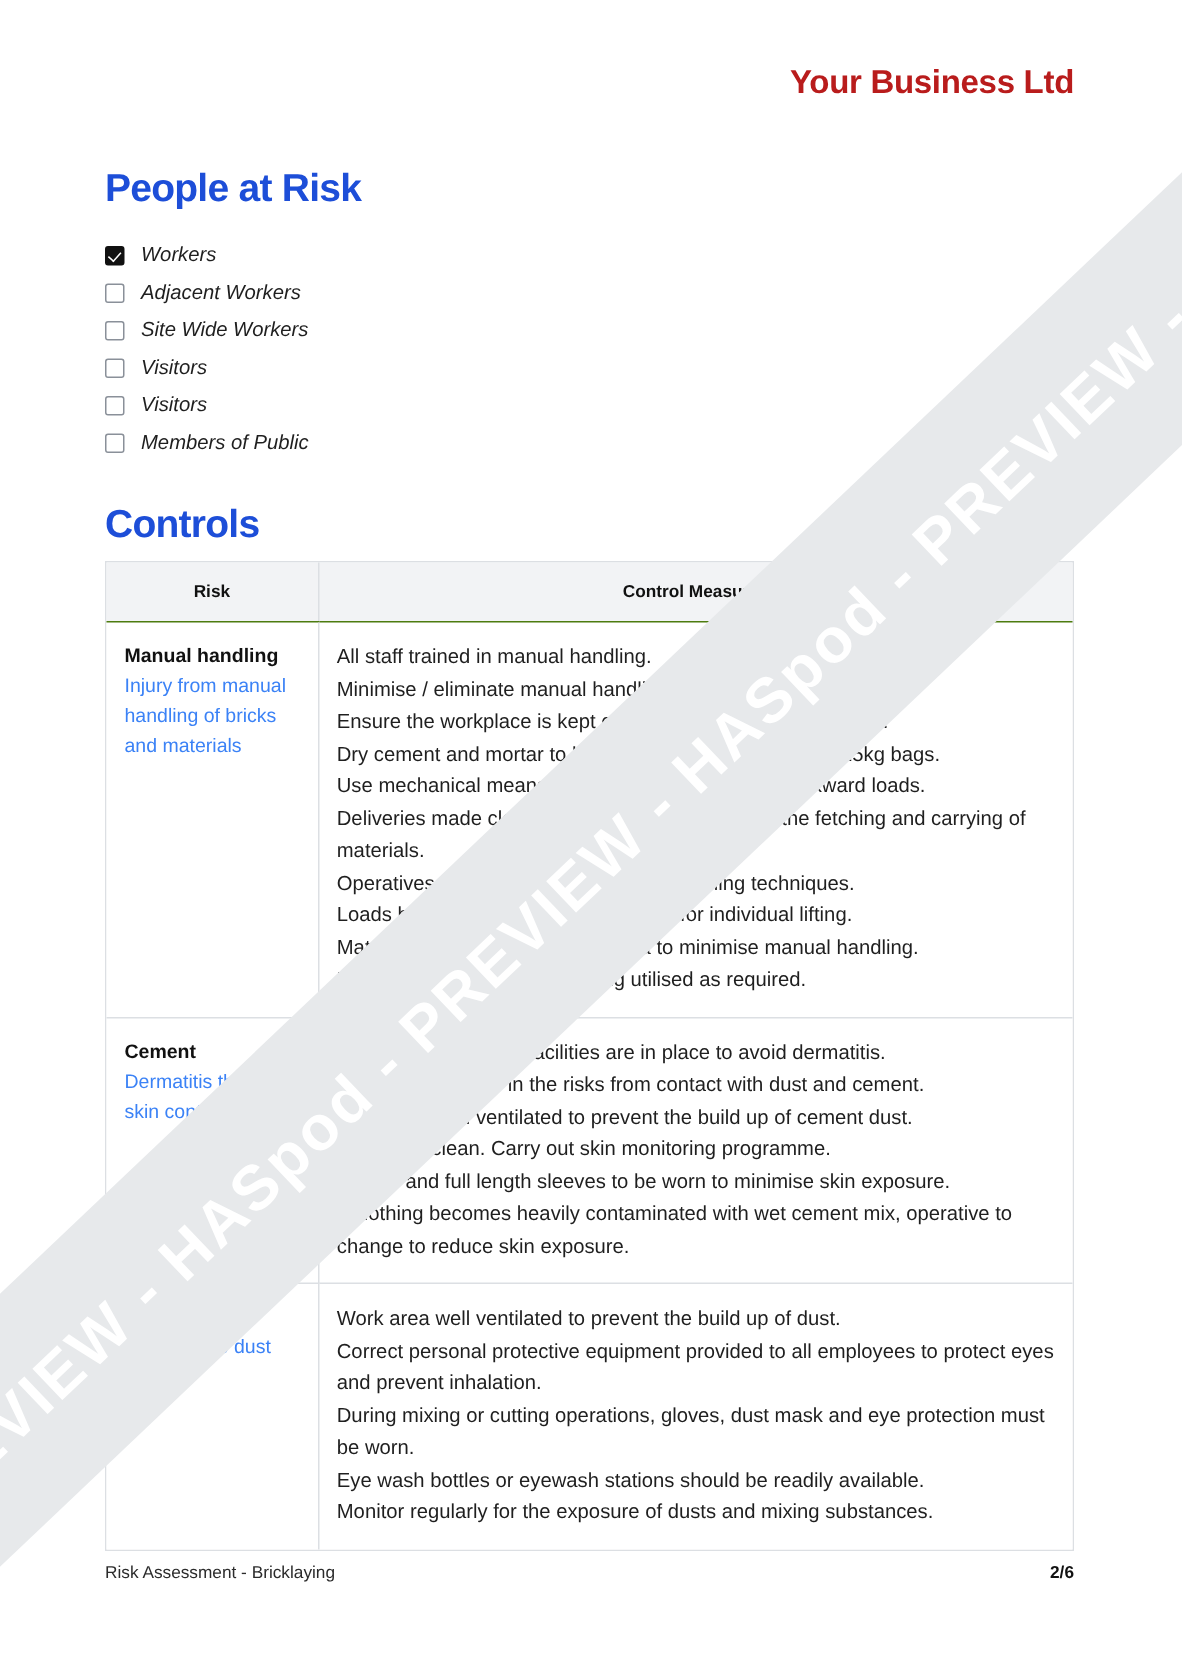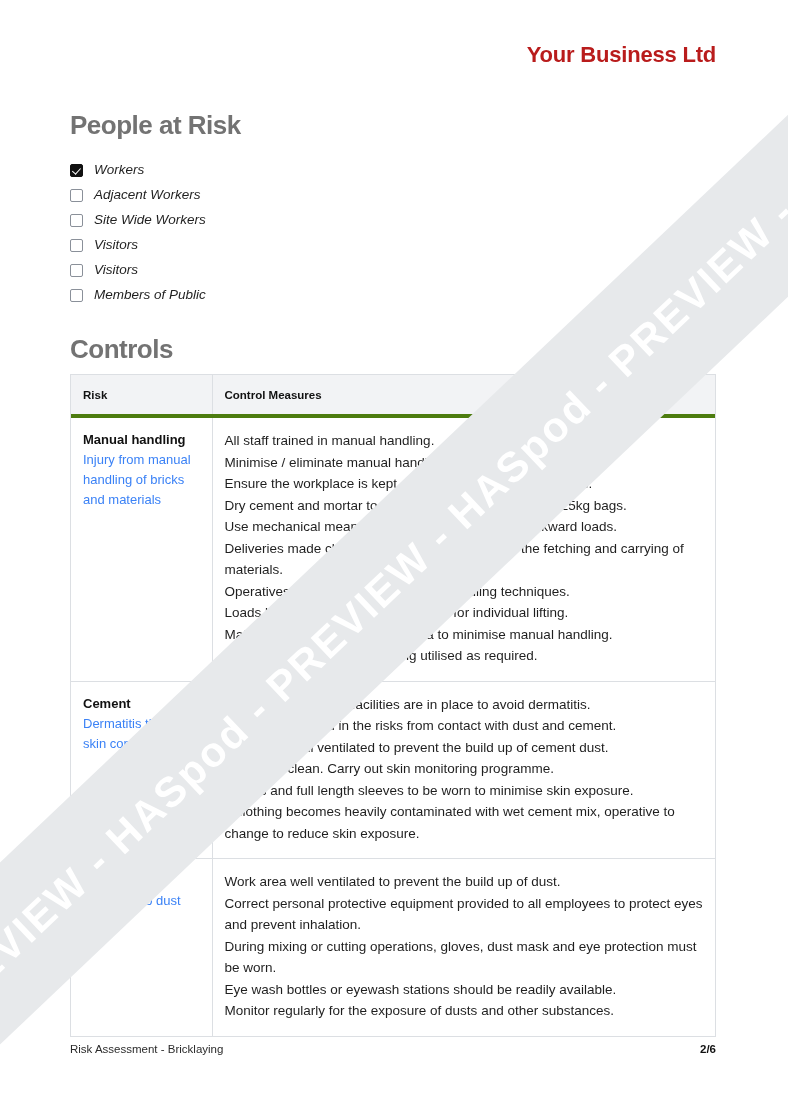--- a/index.html
+++ b/index.html
@@ -69,21 +69,21 @@
     color: #b91c1c;
     letter-spacing: -0.2px;
   }
 
   
   .section-heading {
     position: absolute;
     left: 70px;
     font-size: 26px;
     font-weight: 700;
-    color: #737373;
+    color: #1d4ed8;
     letter-spacing: -0.5px;
     z-index: 2;
   }
   #heading-people { top: 110px; }
   #heading-controls { top: 334px; }
 
   
   .people-list {
     position: absolute;
     left: 70px;
@@ -142,22 +142,22 @@
   .controls-table table {
     width: 100%;
     border-collapse: collapse;
     table-layout: fixed;
   }
   .controls-table col.col-risk { width: 141px; }
   .controls-table col.col-measures { width: auto; }
   .controls-table th {
     background: #f2f3f5;
     border-right: 1px solid #dcdfe3;
-    border-bottom: 4px solid #4d7c0f;
-    text-align: left;
+    border-bottom: 1px solid #4d7c0f;
+    text-align: center;
     font-size: 11.5px;
     font-weight: 700;
     color: #111111;
     padding: 14px 12px 13px 12px;
     vertical-align: middle;
   }
   .controls-table th:last-child { border-right: none; }
   .controls-table td {
     border-right: 1px solid #dcdfe3;
     border-bottom: 1px solid #dcdfe3;
@@ -294,21 +294,21 @@
           <tr>
             <td>
               <div class="risk-title">Dust</div>
               <div class="risk-desc">Exposure to dust</div>
             </td>
             <td>
               <div class="measure-line">Work area well ventilated to prevent the build up of dust.</div>
               <div class="measure-line">Correct personal protective equipment provided to all employees to protect eyes and prevent inhalation.</div>
               <div class="measure-line">During mixing or cutting operations, gloves, dust mask and eye protection must be worn.</div>
               <div class="measure-line">Eye wash bottles or eyewash stations should be readily available.</div>
-              <div class="measure-line">Monitor regularly for the exposure of dusts and other substances.</div>
+              <div class="measure-line">Monitor regularly for the exposure of dusts and mixing substances.</div>
             </td>
           </tr>
         </tbody>
     </table>
   </div>
 
   <div class="doc-footer">
     <div class="footer-title">Risk Assessment - Bricklaying</div>
     <div class="footer-page">2/6</div>
   </div>

